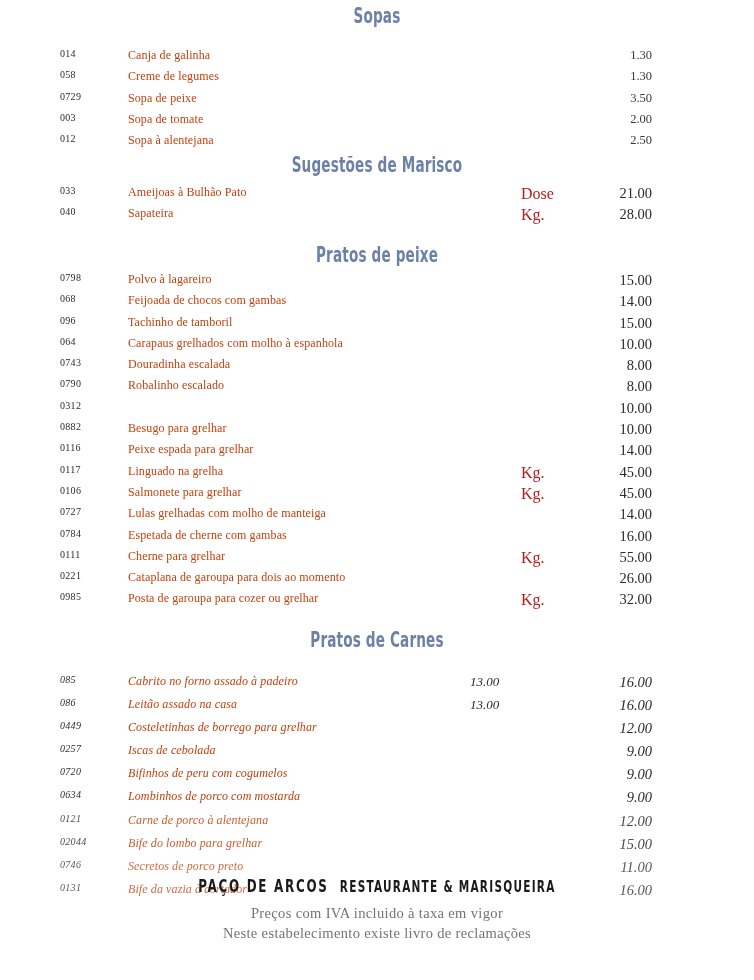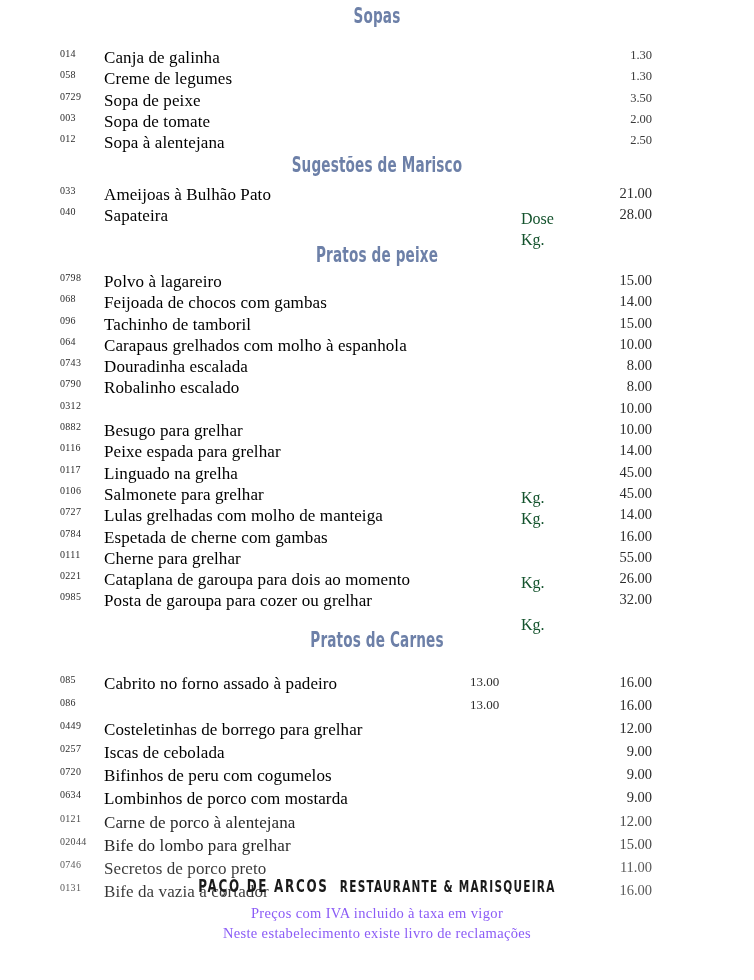--- a/index.html
+++ b/index.html
@@ -52,31 +52,30 @@
     position: absolute;
     left: 60px;
     width: 46px;
     text-align: left;
     font-size: 10px;
     color: #2b2b2b;
     letter-spacing: 0.3px;
   }
   .name {
     position: absolute;
-    left: 104px;
-    font-size: 17px;
-    color: #000000;
+    left: 128px;
+    font-size: 12px;
+    color: #c2410c;
     letter-spacing: 0.1px;
   }
   .unit {
     position: absolute;
     left: 521px;
     font-size: 16px;
-    color: #14532d;
-    margin-top: 25px;
+    color: #b91c1c;
   }
   .price2 {
     position: absolute;
     left: 470px;
     width: 70px;
     text-align: left;
     font-size: 13px;
     color: #2b2b2b;
   }
   .price {
@@ -107,21 +106,21 @@
     display: inline-block;
     transform: scaleX(0.78);
     transform-origin: center center;
     line-height: 1;
   }
   .foot-brand .b1 { font-size: 17px; }
   .foot-brand .b2 { font-size: 15px; letter-spacing: 1.6px; }
   .foot-line {
     font-family: "Liberation Serif", "DejaVu Serif", serif;
     font-size: 14.5px;
-    color: #8b5cf6;
+    color: #737373;
     letter-spacing: 0.35px;
     line-height: 1.35;
     white-space: nowrap;
   }
 
   
   .abs { position: absolute; left: 0; width: 754px; }
 </style>
 </head>
 <body>
@@ -274,29 +273,30 @@
       <span class="code">0985</span>
       <span class="name">Posta de garoupa para cozer ou grelhar</span>
       <span class="unit">Kg.</span>
       <span class="price">32.00</span>
     </div>
   </div>
 
   <div class="abs head-wrap" style="top:630px;">
     <div class="section-head">Pratos de Carnes</div>
   </div>
-  <div class="abs items" style="top:674px;">
+  <div class="abs items" style="top:674px;font-style:italic;">
     <div class="row meat">
       <span class="code">085</span>
       <span class="name">Cabrito no forno assado à padeiro</span>
       <span class="price2">13.00</span>
       <span class="price">16.00</span>
     </div>
     <div class="row meat">
       <span class="code">086</span>
+      <span class="name">Leitão assado na casa</span>
       <span class="price2">13.00</span>
       <span class="price">16.00</span>
     </div>
     <div class="row meat">
       <span class="code">0449</span>
       <span class="name">Costeletinhas de borrego para grelhar</span>
       <span class="price2"></span>
       <span class="price">12.00</span>
     </div>
     <div class="row meat">

